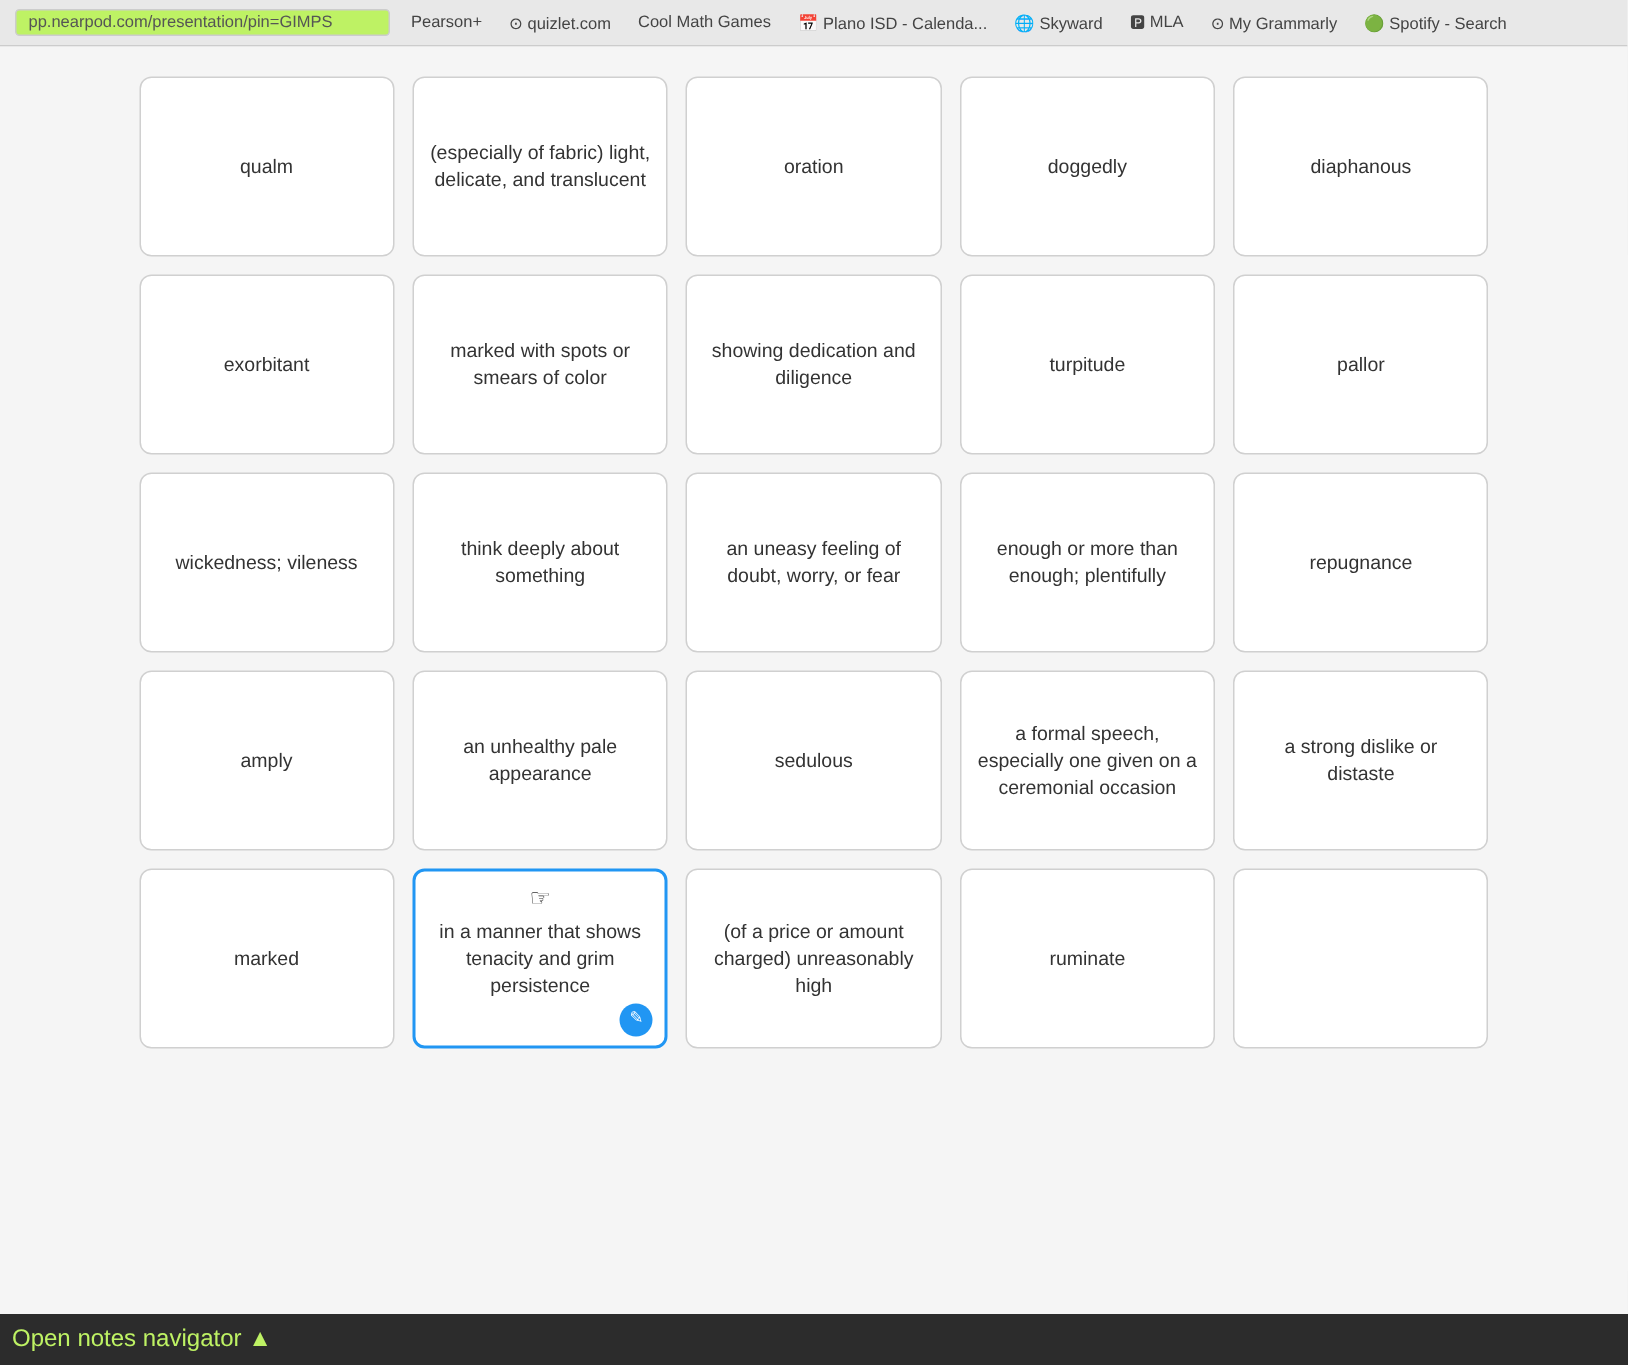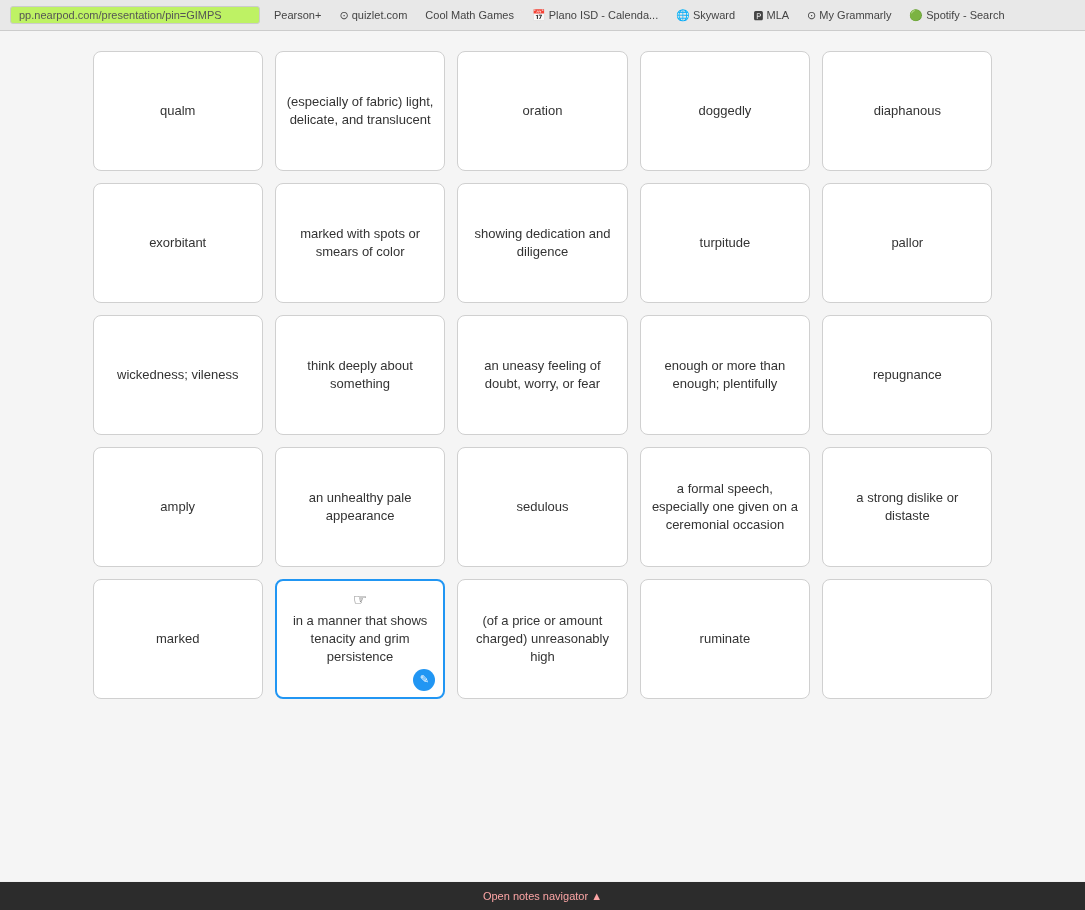--- a/index.html
+++ b/index.html
@@ -103,28 +103,27 @@
       font-size: 11px;
     }
 
     .card.empty {
       background: white;
     }
 
     
     .bottom-bar {
       background: #2c2c2c;
-      color: #fca5a5;
+      color: #bef264;
       text-align: center;
       padding: 8px;
-      font-size: 11px;
+      font-size: 16px;
       cursor: pointer;
       display: flex;
       align-items: center;
-      justify-content: center;
       gap: 6px;
       position: fixed;
       bottom: 0;
       width: 100%;
     }
   </style>
 </head>
 <body>
 
 <div class="browser-bar">

